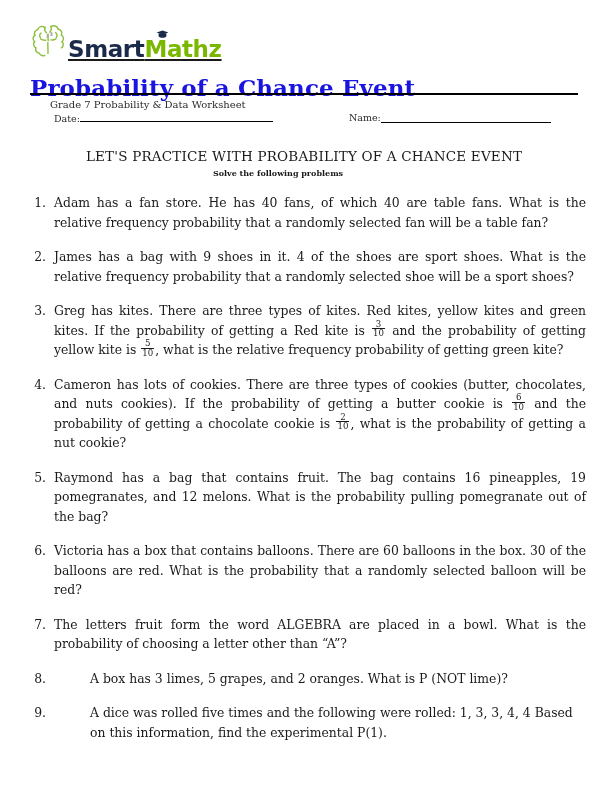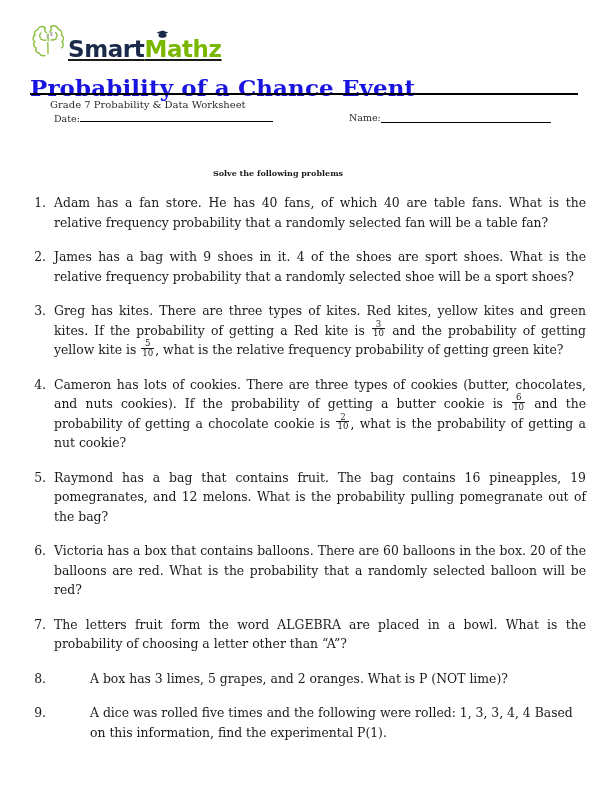--- a/index.html
+++ b/index.html
@@ -241,20 +241,21 @@
     <div class="field field-date">
       <span class="field-label">Date:</span>
       <span class="field-line line-date"></span>
     </div>
     <div class="field field-name">
       <span class="field-label">Name:</span>
       <span class="field-line line-name"></span>
     </div>
   </div>
 
+  <div class="section-heading">LET'S PRACTICE WITH PROBABILITY OF A CHANCE EVENT</div>
   <div class="section-sub">Solve the following problems</div>
 
   <ol class="problems" id="problem-list" style="list-style: none; margin: 0px; padding: 0px;">
       <li class="problem">
         <span class="problem-num">1.</span>
         <span class="problem-text">Adam has a fan store. He has 40 fans, of which 40 are table fans. What is the relative frequency probability that a randomly selected fan will be a table fan?</span>
       </li>
       <li class="problem">
         <span class="problem-num">2.</span>
         <span class="problem-text">James has a bag with 9 shoes in it. 4 of the shoes are sport shoes. What is the relative frequency probability that a randomly selected shoe will be a sport shoes?</span>
@@ -266,21 +267,21 @@
       <li class="problem">
         <span class="problem-num">4.</span>
         <span class="problem-text"><span>Cameron has lots of cookies. There are three types of cookies (butter, chocolates, and nuts cookies). If the probability of getting a butter cookie is </span><span class="frac"><span class="num">6</span><span class="den">10</span></span><span> and the probability of getting a chocolate cookie is </span><span class="frac"><span class="num">2</span><span class="den">10</span></span><span>, what is the probability of getting a nut cookie?</span></span>
       </li>
       <li class="problem">
         <span class="problem-num">5.</span>
         <span class="problem-text">Raymond has a bag that contains fruit. The bag contains 16 pineapples, 19 pomegranates, and 12 melons. What is the probability pulling pomegranate out of the bag?</span>
       </li>
       <li class="problem">
         <span class="problem-num">6.</span>
-        <span class="problem-text">Victoria has a box that contains balloons. There are 60 balloons in the box. 20 of the balloons are red. What is the probability that a randomly selected balloon will be red?</span>
+        <span class="problem-text">Victoria has a box that contains balloons. There are 60 balloons in the box. 30 of the balloons are red. What is the probability that a randomly selected balloon will be red?</span>
       </li>
       <li class="problem">
         <span class="problem-num">7.</span>
         <span class="problem-text">The letters fruit form the word ALGEBRA are placed in a bowl. What is the probability of choosing a letter other than “A”?</span>
       </li>
       <li class="problem">
         <span class="problem-num">8.</span>
         <span class="problem-text nojustify">A box has 3 limes, 5 grapes, and 2 oranges. What is P (NOT lime)?</span>
       </li>
       <li class="problem">

